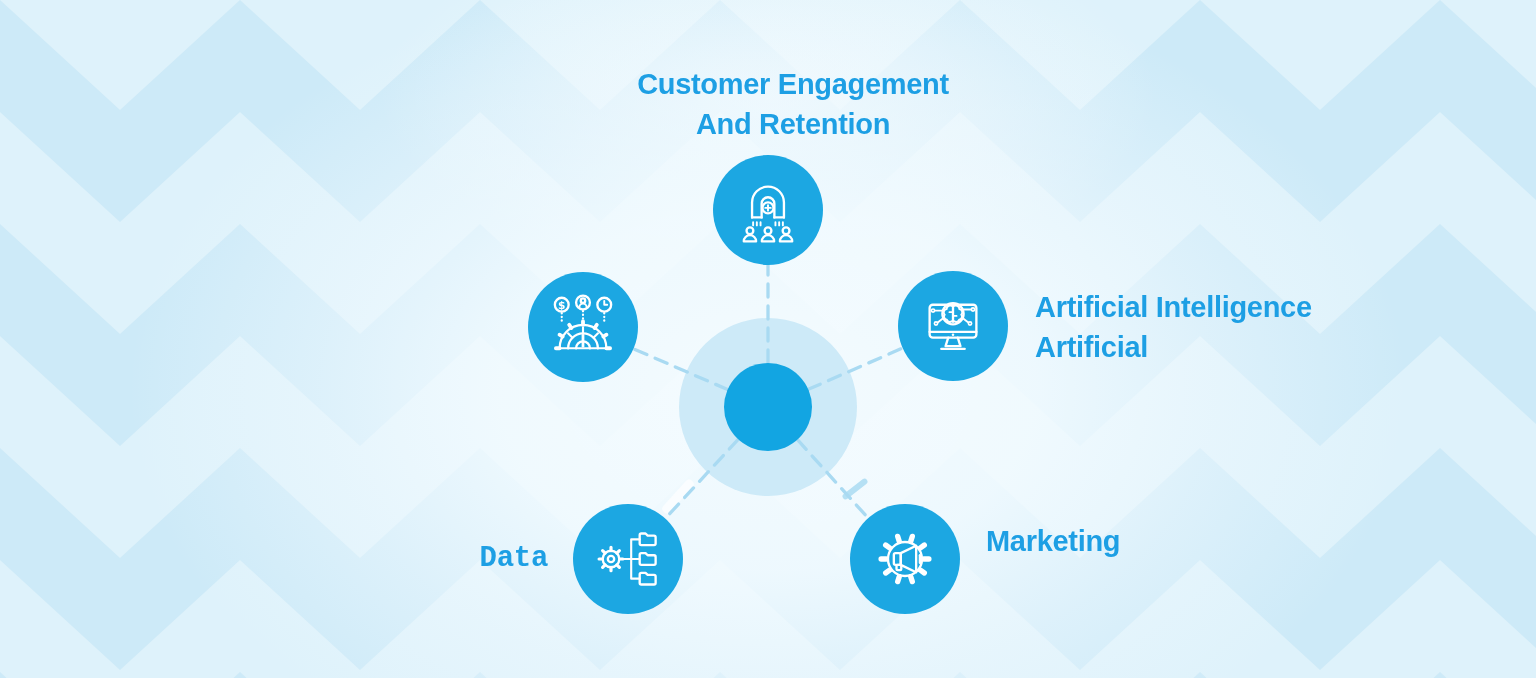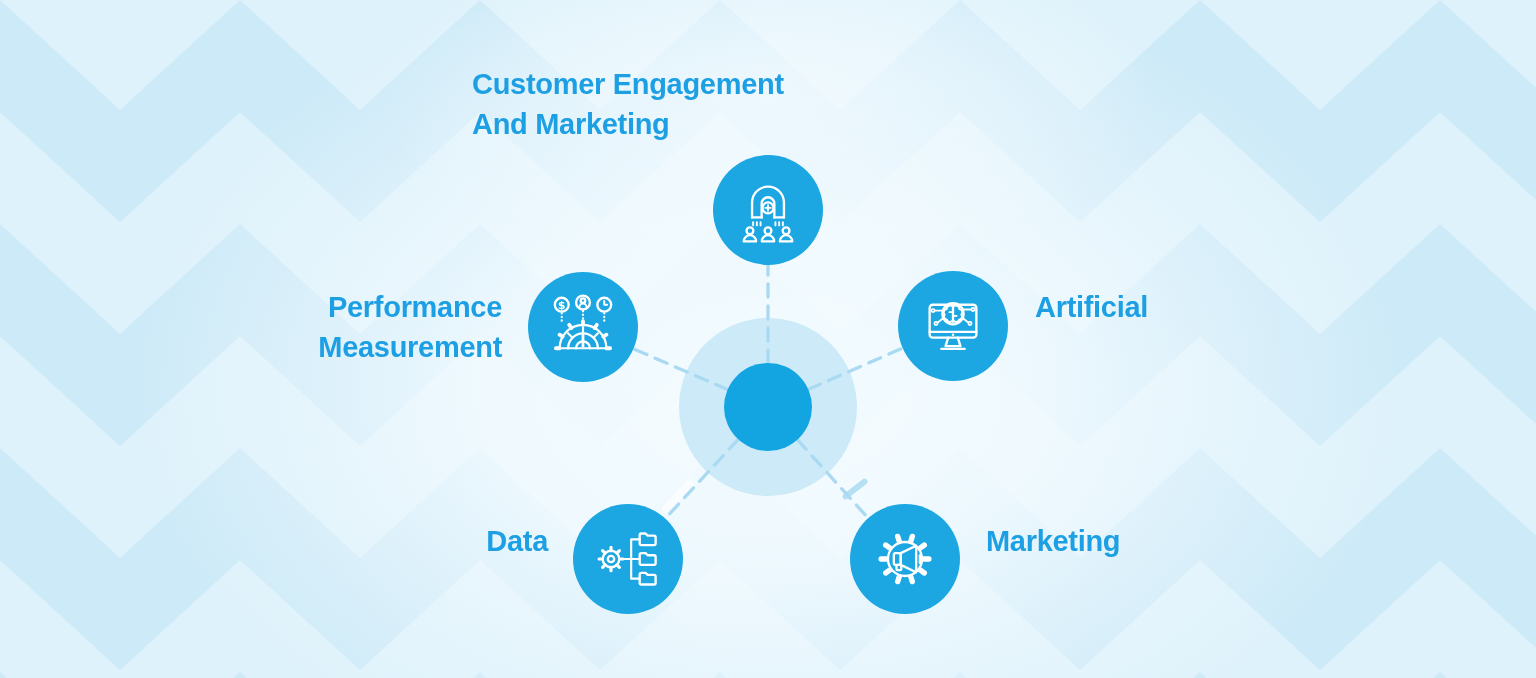--- a/index.html
+++ b/index.html
@@ -41,24 +41,24 @@
   .node-left{left:528px;top:272px;}
   .node-right{left:898px;top:271px;}
   .node-bl{left:573px;top:504px;}
   .node-br{left:850px;top:504px;}
   .label{
     position:absolute;color:var(--label,#1d9fe4);
     font-weight:bold;font-size:29px;line-height:40px;letter-spacing:-0.3px;
     white-space:nowrap;
   }
   .label span{display:block;}
-  .label-top{left:472px;top:64px;width:600px;text-align:left;}
+  .label-top{left:493px;top:64px;width:600px;text-align:center;}
   .label-left{right:1034px;top:287px;text-align:right;}
   .label-right{left:1035px;top:287px;text-align:left;}
-  .label-bl{right:988px;top:521px;text-align:center;}
+  .label-bl{right:988px;top:539px;text-align:center;font-family:Liberation Mono, monospace;}
   .label-br{left:986px;top:521px;text-align:center;}
   .streak{
     position:absolute;border-radius:4px;pointer-events:none;
   }
   .streak-blue{left:840px;top:486px;width:30px;height:6px;
     background:#b5e0f4;transform:rotate(-38deg);}
   .streak-white{left:657px;top:492px;width:42px;height:9px;
     background:rgba(255,255,255,0.65);transform:rotate(-48deg);}
   .ic{stroke:#fff;fill:none;stroke-width:2.2;stroke-linecap:round;stroke-linejoin:round;}
 </style>
@@ -188,27 +188,24 @@
         <path d="M28,26.5 L42.5,19.5 V44.5 L28,37.5 Z"></path>
         <rect x="21.5" y="26.5" width="6.5" height="11" rx="1.5"></rect>
         <rect x="24" y="37.5" width="4.5" height="5" rx="1"></rect>
         <path d="M46,28.5 V35.5"></path>
       </g>
     </svg>
   </div>
 
   <div class="label label-top">
     <span>Customer Engagement</span>
-    <span>And Marketing</span>
-  </div>
-  <div class="label label-left">
-    <span>Performance</span>
-    <span>Measurement</span>
+    <span>And Retention</span>
   </div>
   <div class="label label-right">
+    <span>Artificial Intelligence</span>
     <span>Artificial</span>
   </div>
   <div class="label label-bl">
     <span>Data</span>
   </div>
   <div class="label label-br">
     <span>Marketing</span>
   </div>
 
 </div>

